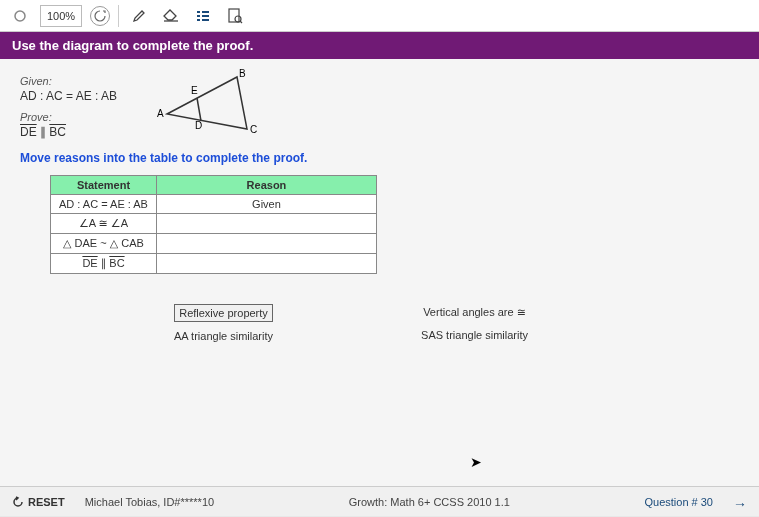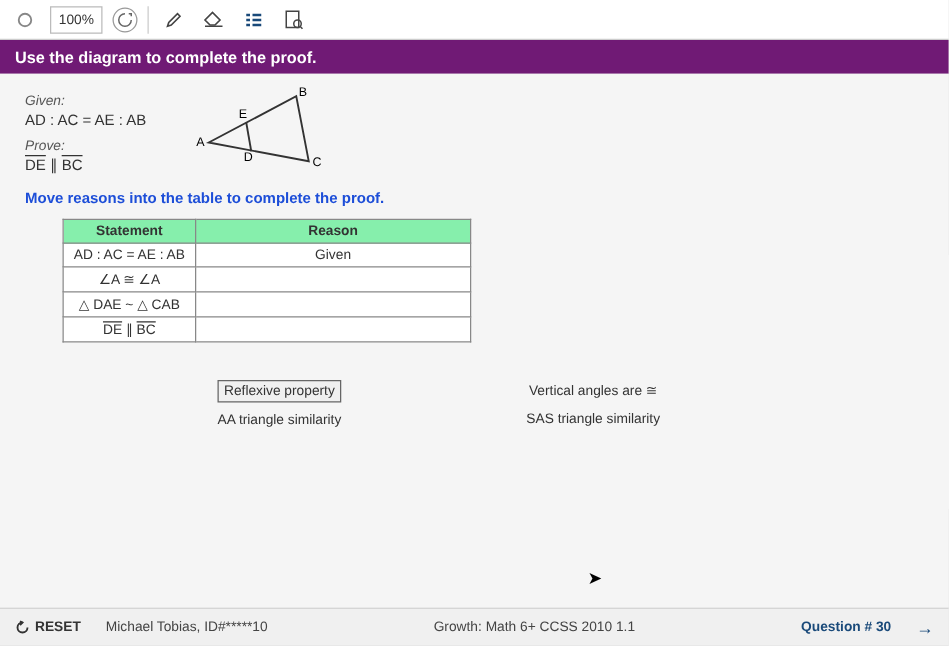--- a/index.html
+++ b/index.html
@@ -101,21 +101,21 @@
       font-size:11px;
       color:#444;
       gap: 20px;
     }
     .reset-btn {
       display:flex;align-items:center;gap:4px;
       font-weight:bold;font-size:11px;color:#333;
       cursor:pointer;
     }
     .footer .spacer { flex:1; }
-    .question-num { color:#1a4a7a; font-weight:bold;}
+    .question-num { color:#1a4a7a; font-weight:normal;}
     .nav-arrow { color:#1a4a7a; font-weight:bold; cursor:pointer; font-size:14px;}
   </style>
 </head>
 <body>
 
 <div class="toolbar">
   <div class="tool-btn">
     <svg width="14" height="14">
         <circle cx="7" cy="7" r="5" fill="none" stroke="#888" stroke-width="1.5"></circle>
       </svg>

